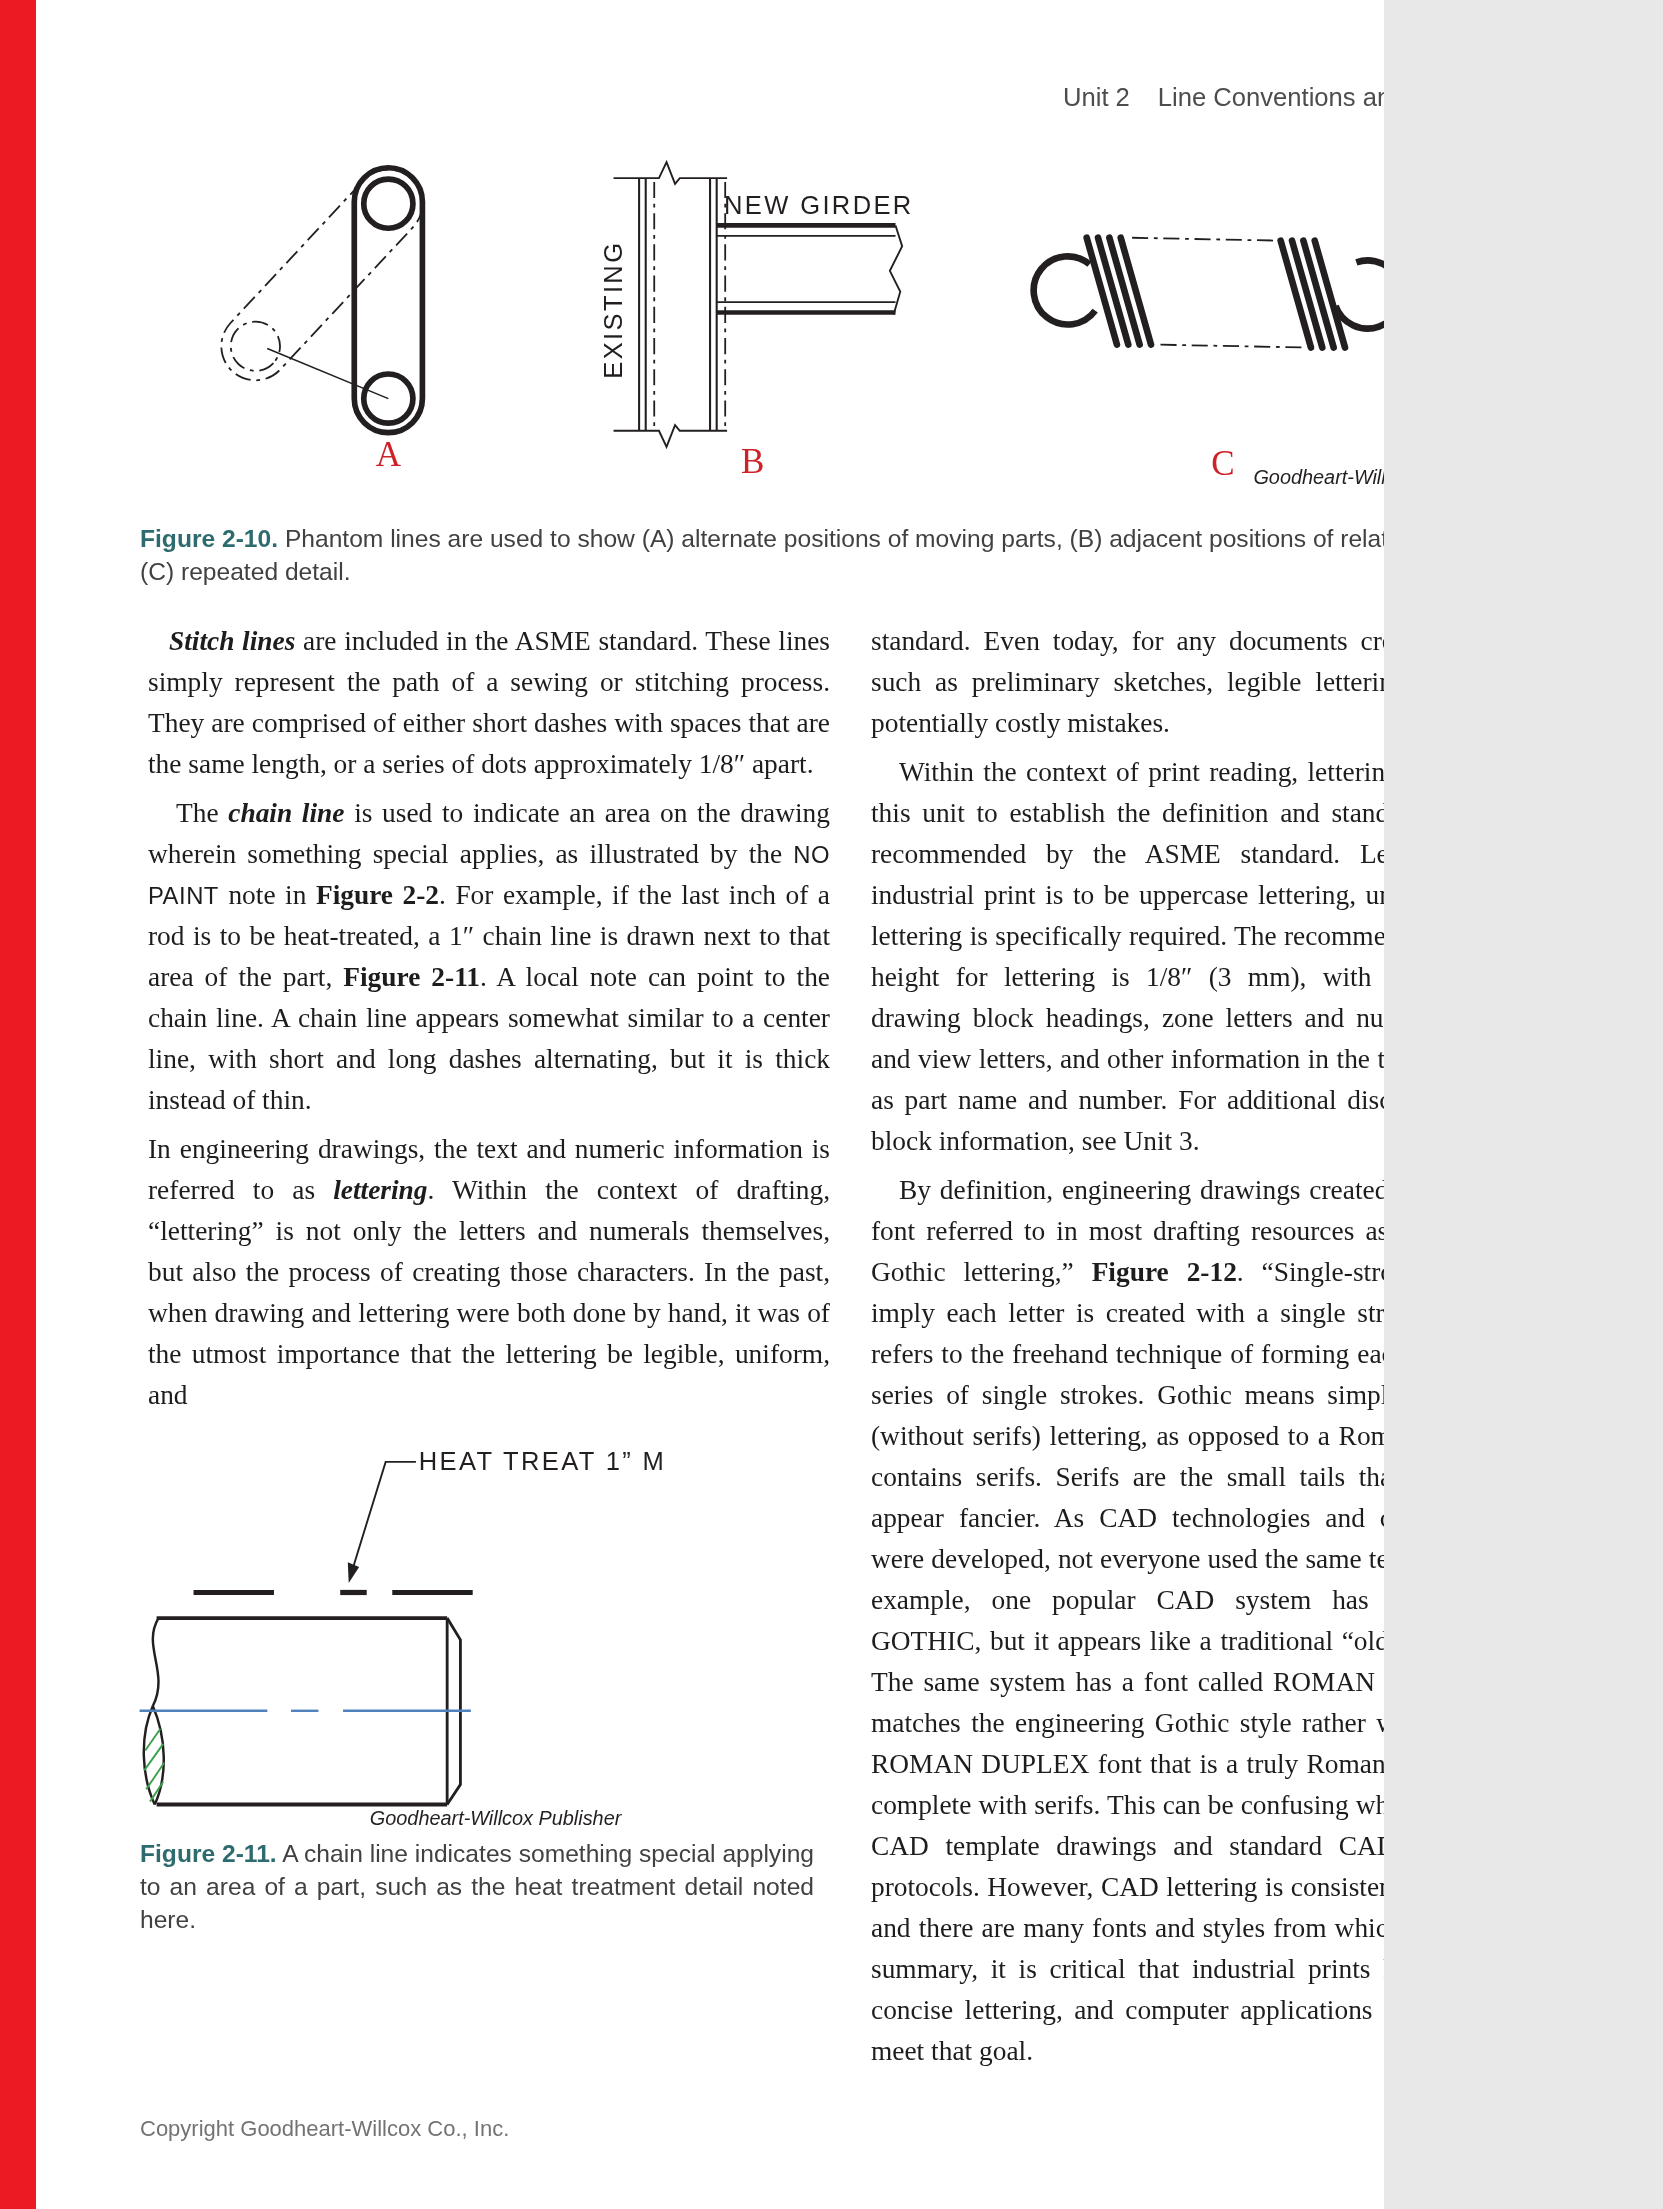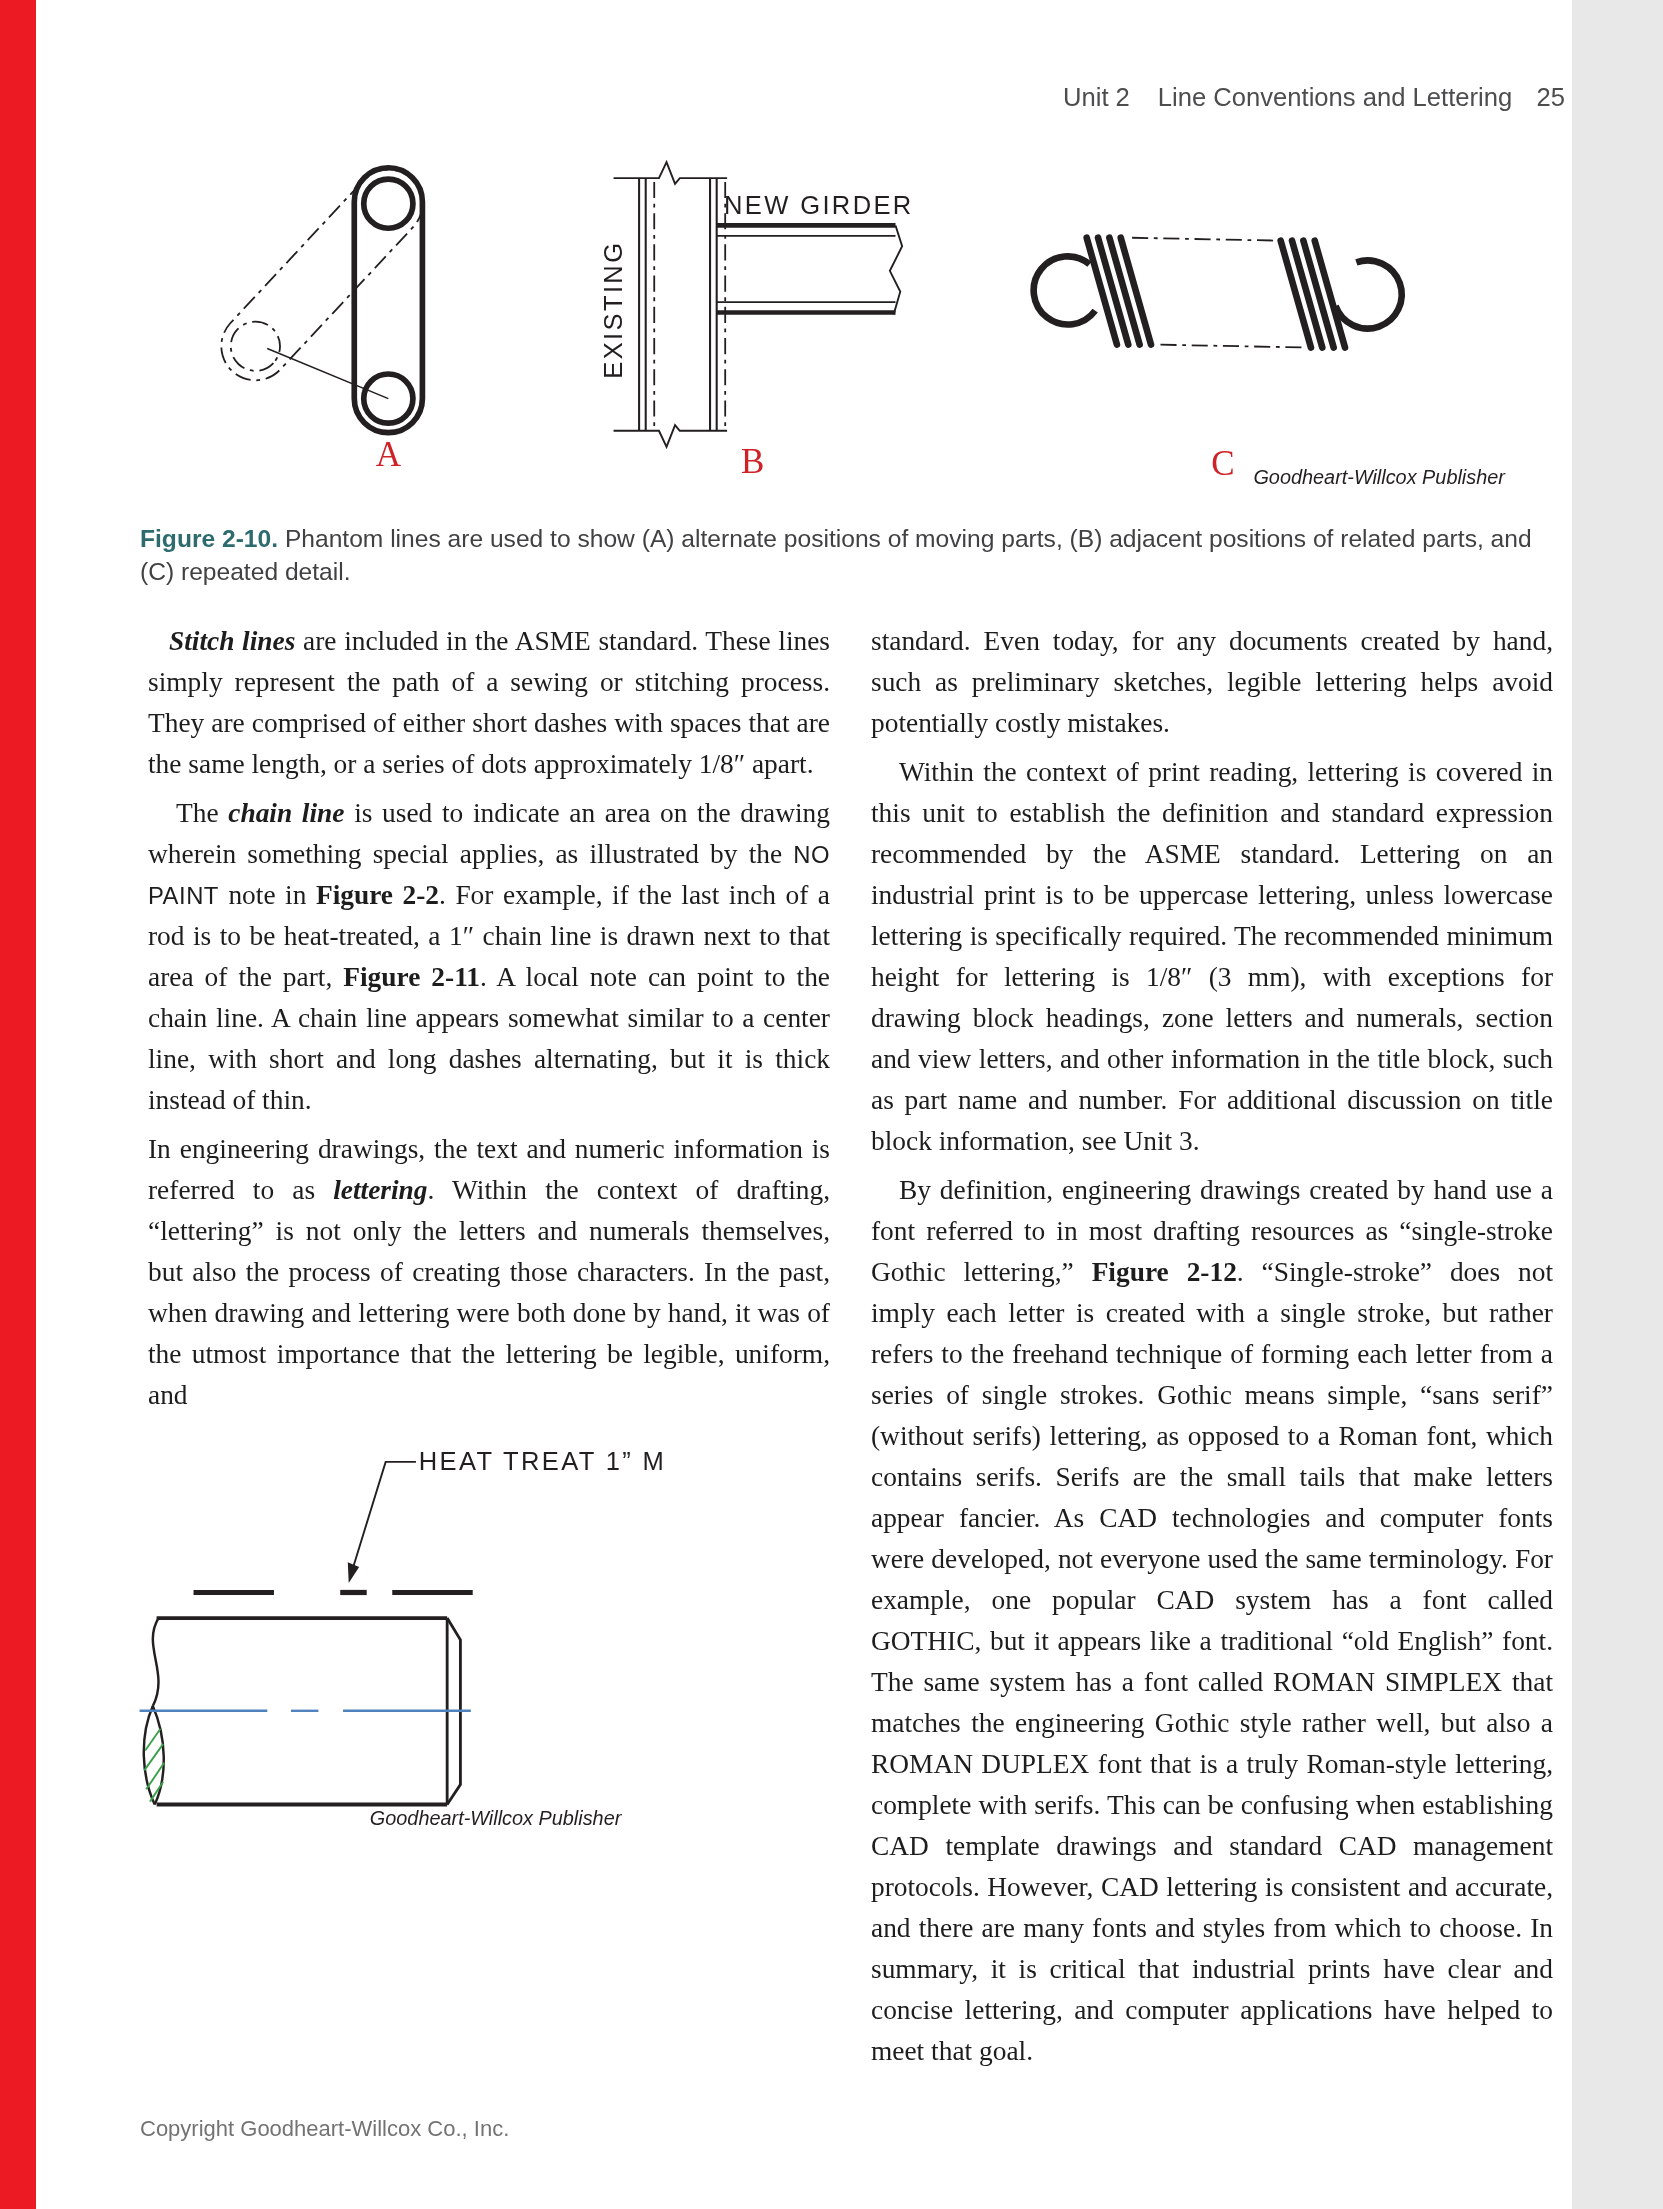--- a/index.html
+++ b/index.html
@@ -1,16 +1,16 @@
 <!DOCTYPE html>
 <html lang="en" style="font-size:15px"><head>
 <meta charset="utf-8">
 <style>
   html,body{margin:0;padding:0;background:#e8e8e8;}
-  .page{position:relative;width:1572px;height:2210px;background:#ffffff;overflow:hidden;
+  .page{position:relative;width:1384px;height:2210px;background:#ffffff;overflow:hidden;
         font-family:"Liberation Serif",serif;color:#1d1d1d;}
   .stripe{position:absolute;left:0;top:0;width:36px;height:2210px;background:#ec1b23;}
   
   .header{position:absolute;left:1063px;top:83px;width:502px;display:flex;align-items:baseline;
           font-family:"Liberation Sans",sans-serif;font-size:25.6px;color:#4d4d4f;}
   .header .h-title{margin-left:28px;}
   .header .h-page{margin-left:auto;}
   
   .fig210{position:absolute;left:95px;top:123px;width:1514px;height:379px;}
   .caption{font-family:Liberation Sans, sans-serif;font-size:24.6px;line-height:33px;color:#414042;}
@@ -149,20 +149,23 @@
 
       <g stroke="#4f81bd" stroke-width="2.5">
         <line x1="8" y1="303" x2="143" y2="303"></line>
         <line x1="168" y1="303" x2="197" y2="303"></line>
         <line x1="223" y1="303" x2="358" y2="303"></line>
       </g>
 
       <text class="credit-text" x="517" y="424" text-anchor="end">Goodheart-Willcox Publisher</text>
     </svg>
 
+    <div class="caption cap211">
+      <span class="figlabel">Figure 2-11.</span><span>  A chain line indicates something special applying to an area of a part, such as the heat treatment detail noted here.</span>
+    </div>
   </div>
 
   <div class="col col-right">
     <p><span class="seg-n">standard. Even today, for any documents created by hand, such as preliminary sketches, legible lettering helps avoid potentially costly mistakes.</span></p>
     <p class="ind"><span class="seg-n">Within the context of print reading, lettering is covered in this unit to establish the definition and standard expression recommended by the ASME standard. Lettering on an industrial print is to be uppercase lettering, unless lowercase lettering is specifically required. The recommended minimum height for lettering is 1/8″ (3 mm), with exceptions for drawing block headings, zone letters and numerals, section and view letters, and other information in the title block, such as part name and number. For additional discussion on title block information, see Unit 3.</span></p>
     <p class="ind"><span class="seg-n">By definition, engineering drawings created by hand use a font referred to in most drafting resources as “single-stroke Gothic lettering,” </span><span class="seg-b">Figure 2-12</span><span class="seg-n">. “Single-stroke” does not imply each letter is created with a single stroke, but rather refers to the freehand technique of forming each letter from a series of single strokes. Gothic means simple, “sans serif” (without serifs) lettering, as opposed to a Roman font, which contains serifs. Serifs are the small tails that make letters appear fancier. As CAD technologies and computer fonts were developed, not everyone used the same terminology. For example, one popular CAD system has a font called GOTHIC, but it appears like a traditional “old English” font. The same system has a font called ROMAN SIMPLEX that matches the engineering Gothic style rather well, but also a ROMAN DUPLEX font that is a truly Roman-style lettering, complete with serifs. This can be confusing when establishing CAD template drawings and standard CAD management protocols. However, CAD lettering is consistent and accurate, and there are many fonts and styles from which to choose. In summary, it is critical that industrial prints have clear and concise lettering, and computer applications have helped to meet that goal.</span></p>
   </div>
 
   <div class="footer">Copyright Goodheart-Willcox Co., Inc.</div>
 </div>

